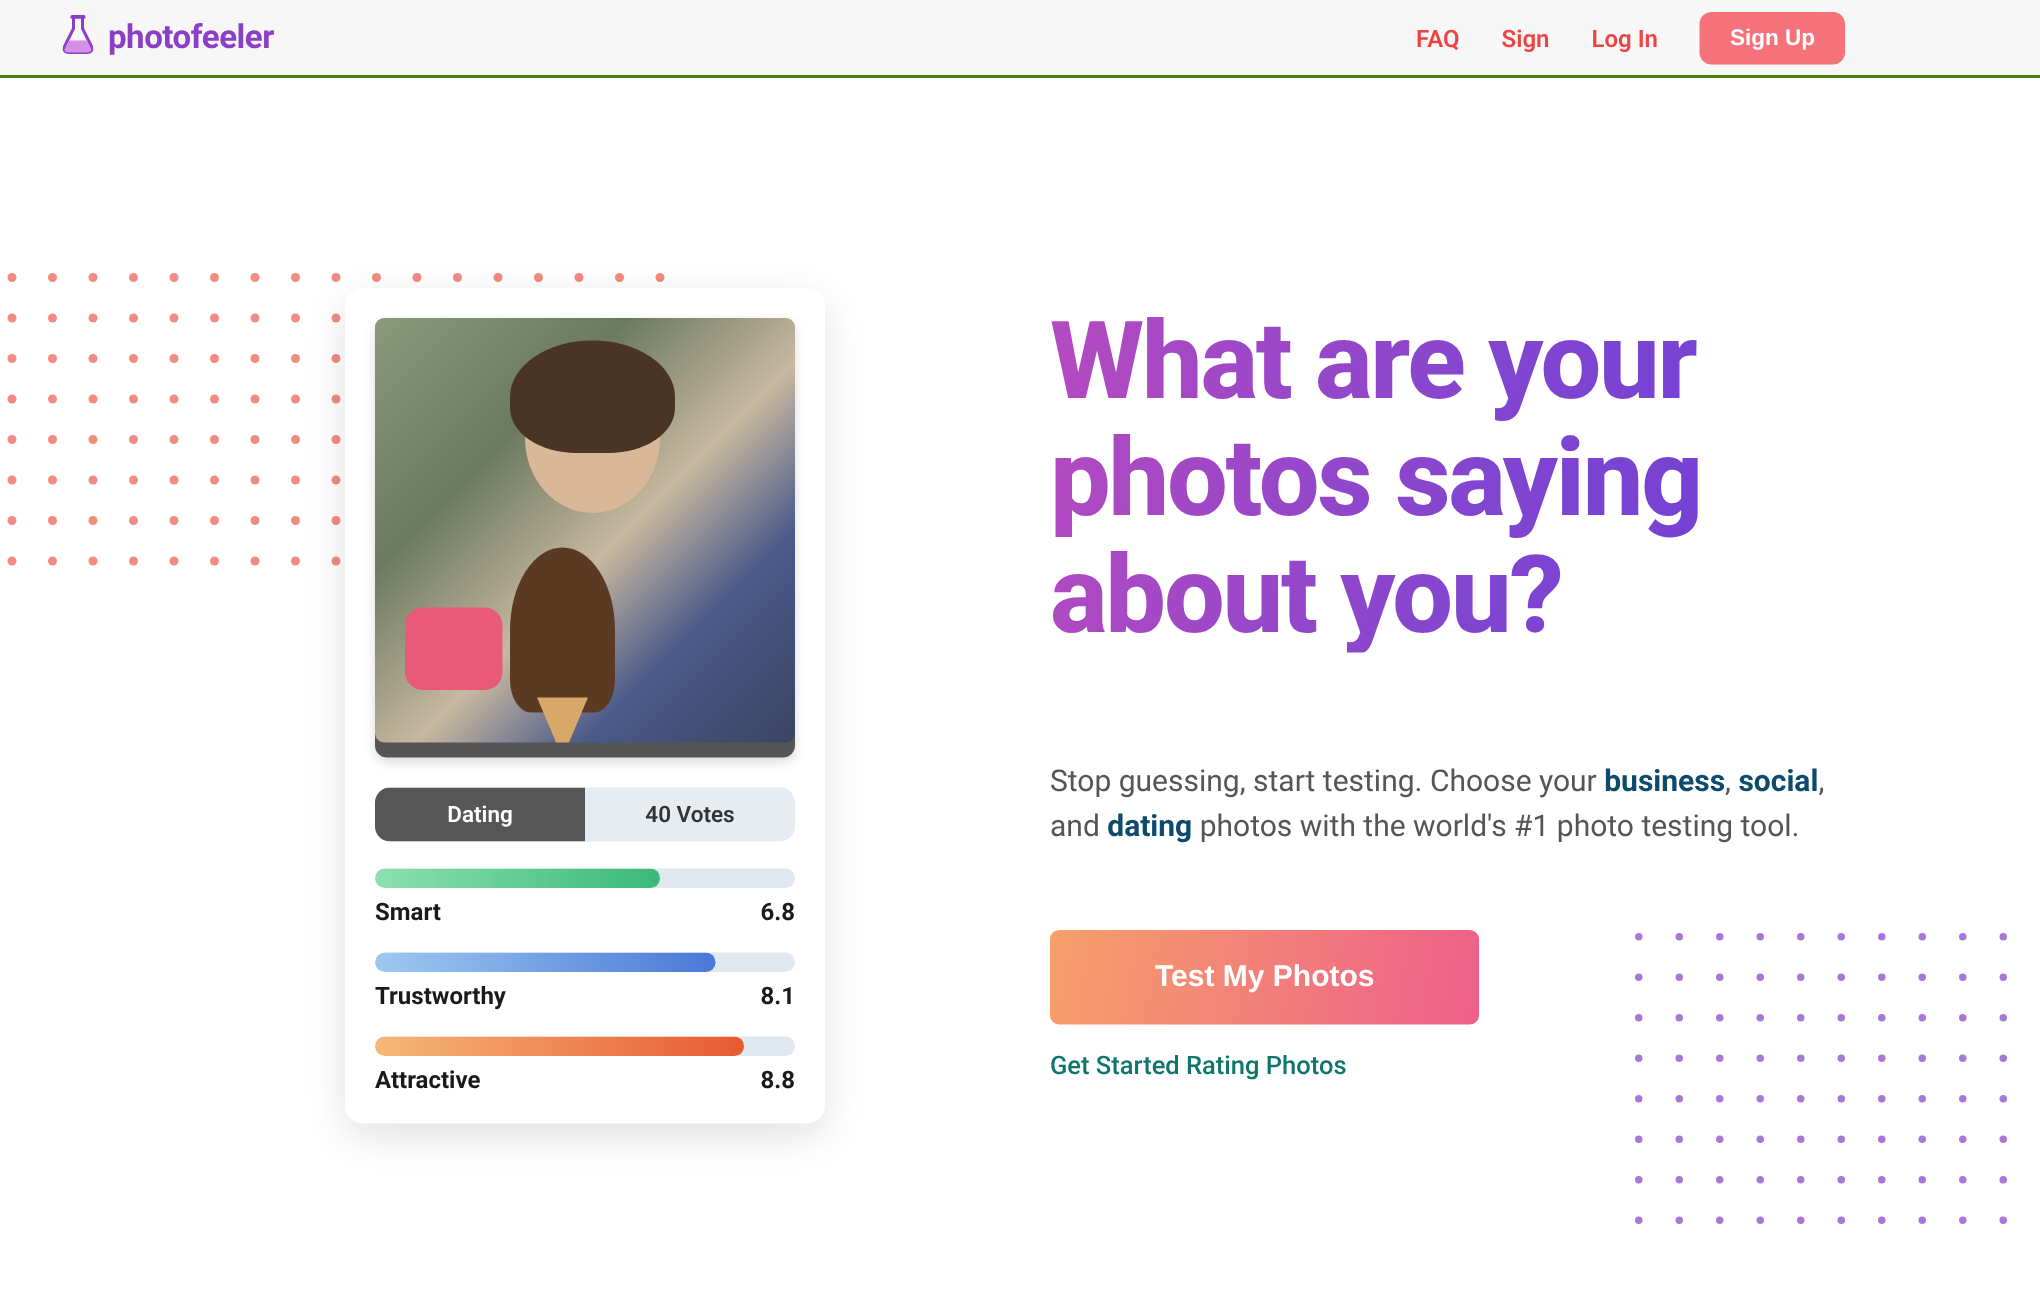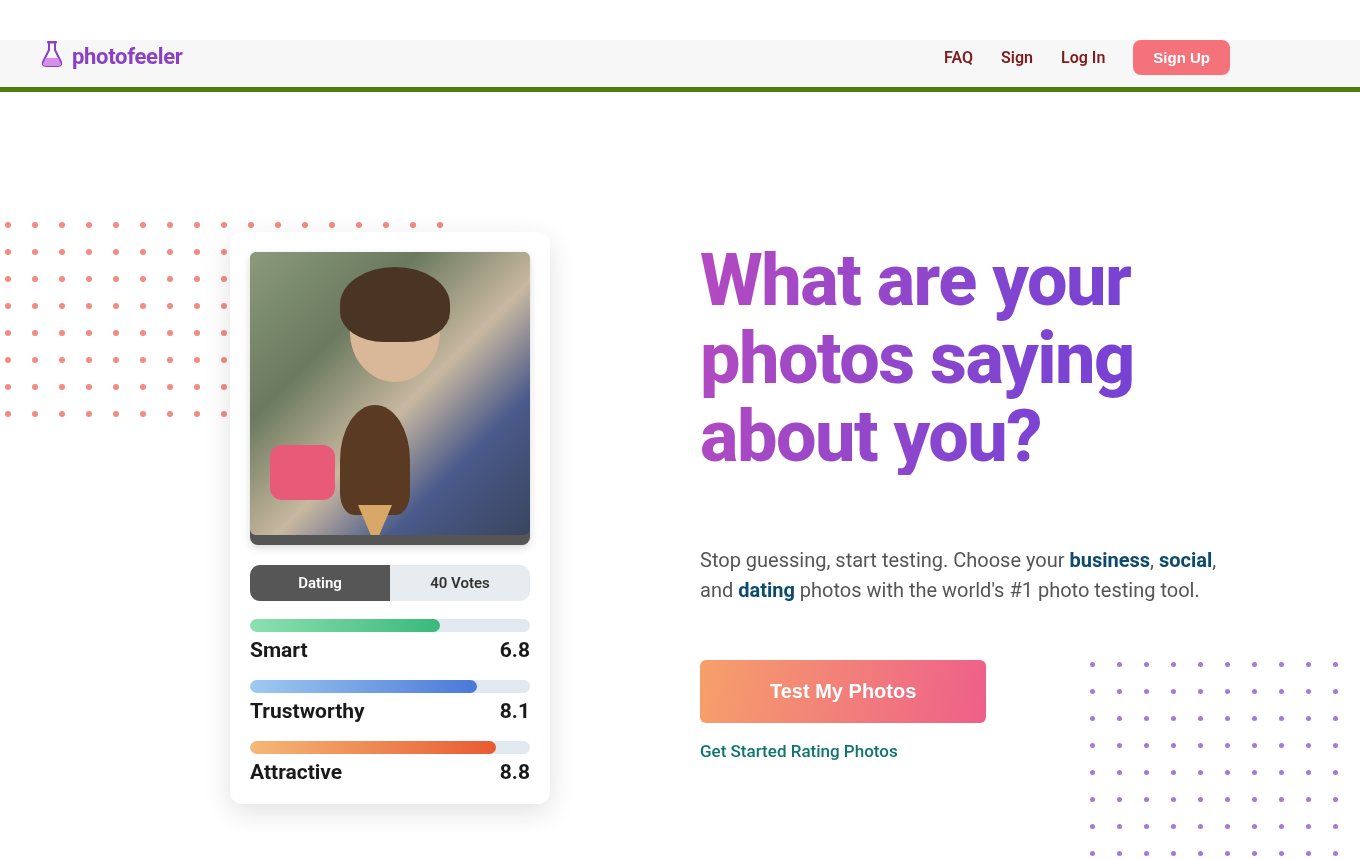--- a/index.html
+++ b/index.html
@@ -1,22 +1,22 @@
 <!DOCTYPE html>
 <html><head>
   <meta charset="utf-8">
   <style>
     * { margin: 0; padding: 0; box-sizing: border-box; }
     body { font-family: -apple-system, BlinkMacSystemFont, 'Segoe UI', Roboto, sans-serif; background: #fff; color: #1a1a1a; overflow-x: hidden; }
 
-    .header { background: #f7f7f7; border-bottom: 5px solid #4d7c0f; height: 52px; display: flex; align-items: flex-start; justify-content: space-between; padding: 0 40px; margin-top: 40px; }
+    .header { background: #f7f7f7; border-bottom: 2px solid #4d7c0f; height: 52px; display: flex; align-items: center; justify-content: space-between; padding: 0 40px; }
     .logo { display: flex; align-items: center; gap: 8px; cursor: pointer; }
     .logo-text { font-size: 22px; font-weight: 700; color: #8b3fc7; letter-spacing: -0.3px; }
     .nav { display: flex; align-items: center; gap: 28px; padding-right: 90px; }
-    .nav-link { color: #7f1d1d; font-weight: 600; font-size: 16px; text-decoration: none; cursor: pointer; }
+    .nav-link { color: #ef4444; font-weight: 600; font-size: 16px; text-decoration: none; cursor: pointer; }
     .signup-btn { background: #f5727a; color: #fff; padding: 9px 20px; border-radius: 8px; font-weight: 700; font-size: 15px; cursor: pointer; border: none; }
 
     .main { position: relative; display: flex; padding: 80px 0 120px; min-height: 807px; }
     .dots-left { position: absolute; left: 5px; top: 130px; display: grid; grid-template-columns: repeat(17, 22px); grid-template-rows: repeat(8, 22px); gap: 5px; z-index: 0; }
     .dots-left span { width: 6px; height: 6px; border-radius: 50%; background: #f28b82; }
     .dots-right { position: absolute; right: 5px; top: 570px; display: grid; grid-template-columns: repeat(10, 22px); grid-template-rows: repeat(8, 22px); gap: 5px; z-index: 0; }
     .dots-right span { width: 5px; height: 5px; border-radius: 50%; background: #a878d8; }
 
     .left-col { width: 50%; display: flex; justify-content: center; align-items: flex-start; z-index: 1; }
     .card { background: #fff; border-radius: 12px; box-shadow: 0 8px 28px rgba(0,0,0,0.12); padding: 20px; width: 320px; margin-top: 60px; margin-left: 100px; }
@@ -29,21 +29,21 @@
     .pink-obj { position: absolute; bottom: 35px; left: 20px; width: 65px; height: 55px; background: #e85a78; border-radius: 12px; z-index: 1; }
 
     .tags { display: flex; gap: 0; margin-top: 20px; background: #e6ecef; border-radius: 10px; overflow: hidden; }
     .tag { flex: 1; text-align: center; padding: 9px 0; font-weight: 600; font-size: 15px; }
     .tag.active { background: #565656; color: #fff; }
     .tag:not(.active) { color: #333; }
 
     .trait { margin-top: 18px; }
     .bar-track { width: 100%; height: 13px; background: #e0e9ef; border-radius: 7px; overflow: hidden; }
     .bar-fill { height: 100%; border-radius: 7px; }
-    .trait-row { display: flex; justify-content: space-between; align-items: center; margin-top: 6px; font-weight: 700; font-size: 21px; color: #1a1a1a; }
+    .trait-row { display: flex; justify-content: space-between; align-items: center; margin-top: 6px; font-weight: 700; font-size: 16px; color: #1a1a1a; }
 
     .right-col { width: 50%; padding-left: 20px; padding-right: 68px; z-index: 1; }
     .hero-title { font-size: 72px; font-weight: 800; line-height: 1.08; letter-spacing: -1.5px; background: linear-gradient(100deg, #b54ac0 0%, #8145d0 50%, #6a3dd8 100%); -webkit-background-clip: text; -webkit-text-fill-color: transparent; background-clip: text; margin-top: 70px; }
     .sub { font-size: 20px; color: #555; line-height: 1.5; margin-top: 70px; max-width: 540px; }
     .sub strong { color: #0c4a6e; font-weight: 700; }
     .cta-btn { display: inline-block; margin-top: 55px; padding: 20px 70px; background: linear-gradient(100deg, #f6a06a 0%, #ee5f8a 100%); color: #fff; font-weight: 700; font-size: 20px; border: none; border-radius: 6px; cursor: pointer; }
     .rating-link { display: block; margin-top: 18px; color: #0f766e; font-weight: 500; font-size: 17px; text-decoration: none; cursor: pointer; }
   </style>
 </head>
 <body>

